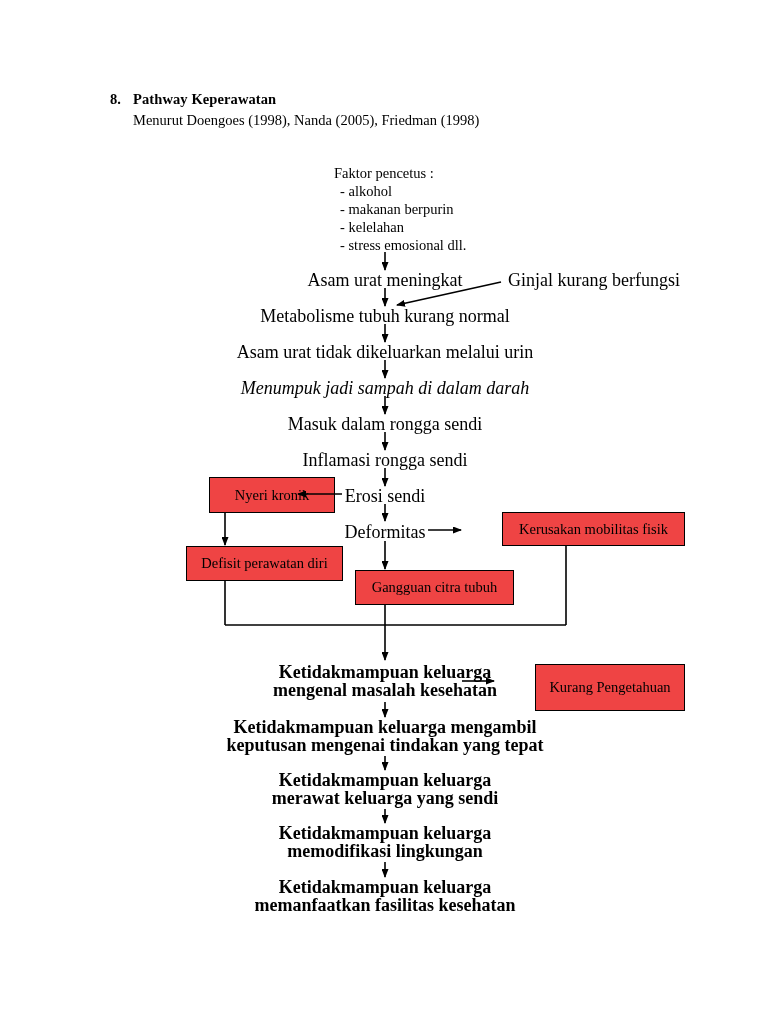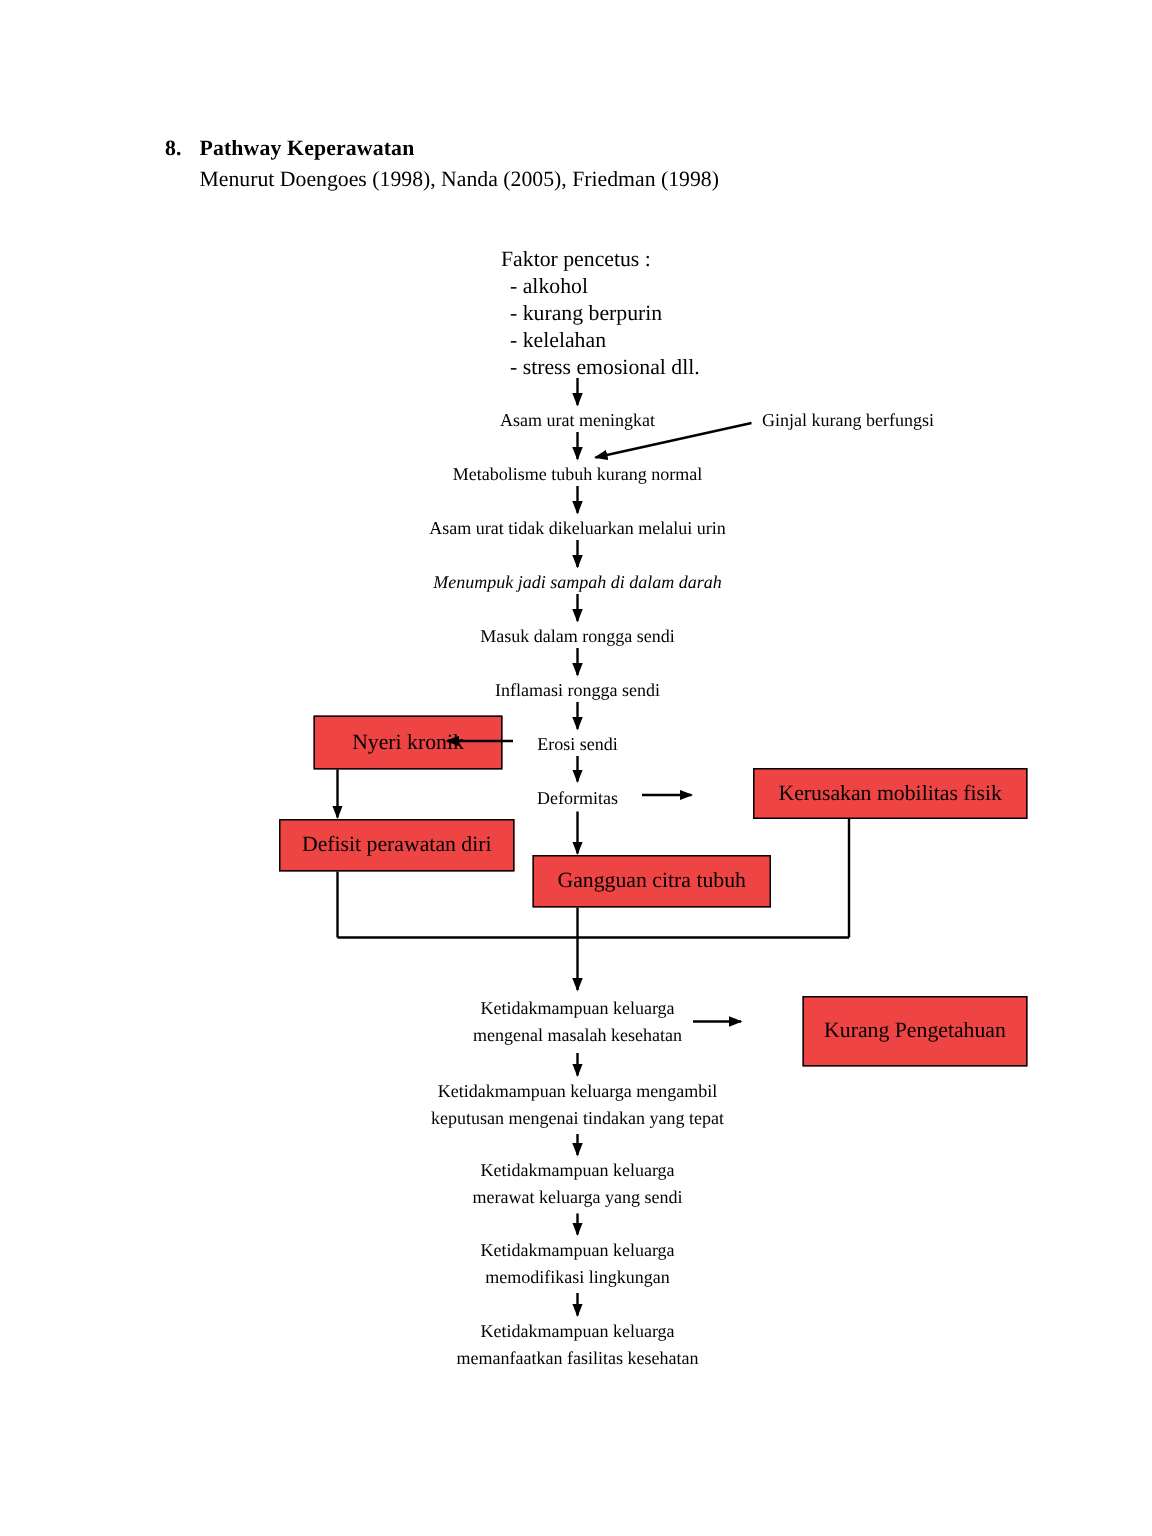--- a/index.html
+++ b/index.html
@@ -39,33 +39,34 @@
     position: absolute;
     left: 133px;
     top: 112px;
     font-size: 14.5px;
     white-space: nowrap;
   }
 
   
   .node {
     position: absolute;
-    font-size: 12px;
+    font-size: 18px;
     line-height: 19px;
     white-space: nowrap;
     text-align: center;
     transform: translateX(-50%);
   }
   .node.left-align {
     text-align: left;
     transform: none;
   }
   .node.two-line {
     white-space: normal;
     line-height: 18px;
+    font-weight: bold;
   }
 
   
   .factor-title {
     position: absolute;
     left: 334px;
     top: 165px;
     font-size: 14.5px;
     white-space: nowrap;
   }
@@ -110,21 +111,21 @@
 <body>
 
 <div id="page">
 
   <div class="heading-num">8.</div>
   <div class="heading-title">Pathway Keperawatan</div>
   <div class="heading-sub">Menurut Doengoes (1998), Nanda (2005), Friedman (1998)</div>
 
   <div class="factor-title">Faktor pencetus :</div>
   <div class="factor-item" style="top:183px;">-  alkohol</div>
-  <div class="factor-item" style="top:201px;">-  kurang berpurin</div>
+  <div class="factor-item" style="top:201px;">-  makanan berpurin</div>
   <div class="factor-item" style="top:219px;">-  kelelahan</div>
   <div class="factor-item" style="top:237px;">-  stress emosional dll.</div>
 
   <div class="node" style="left:385px; top:271px;">Asam urat meningkat</div>
   <div class="node left-align" style="left:508px; top:271px;text-align:center;">Ginjal kurang berfungsi</div>
   <div class="node" style="left:385px; top:307px;">Metabolisme tubuh kurang normal</div>
   <div class="node" style="left:385px; top:343px;">Asam urat tidak dikeluarkan melalui urin</div>
   <div class="node" style="left:385px; top:379px;font-style:italic;">Menumpuk jadi sampah di dalam darah</div>
   <div class="node" style="left:385px; top:415px;">Masuk dalam rongga sendi</div>
   <div class="node" style="left:385px; top:451px;">Inflamasi rongga sendi</div>

